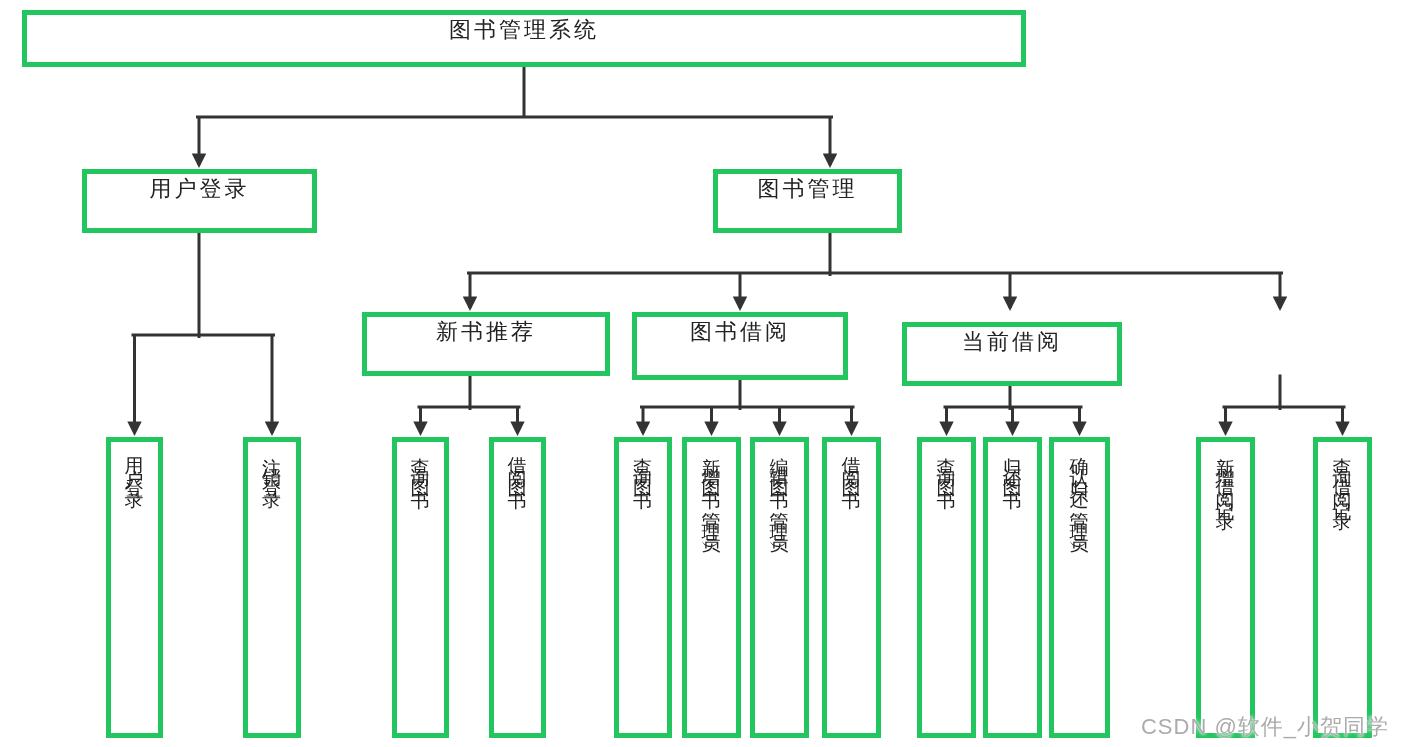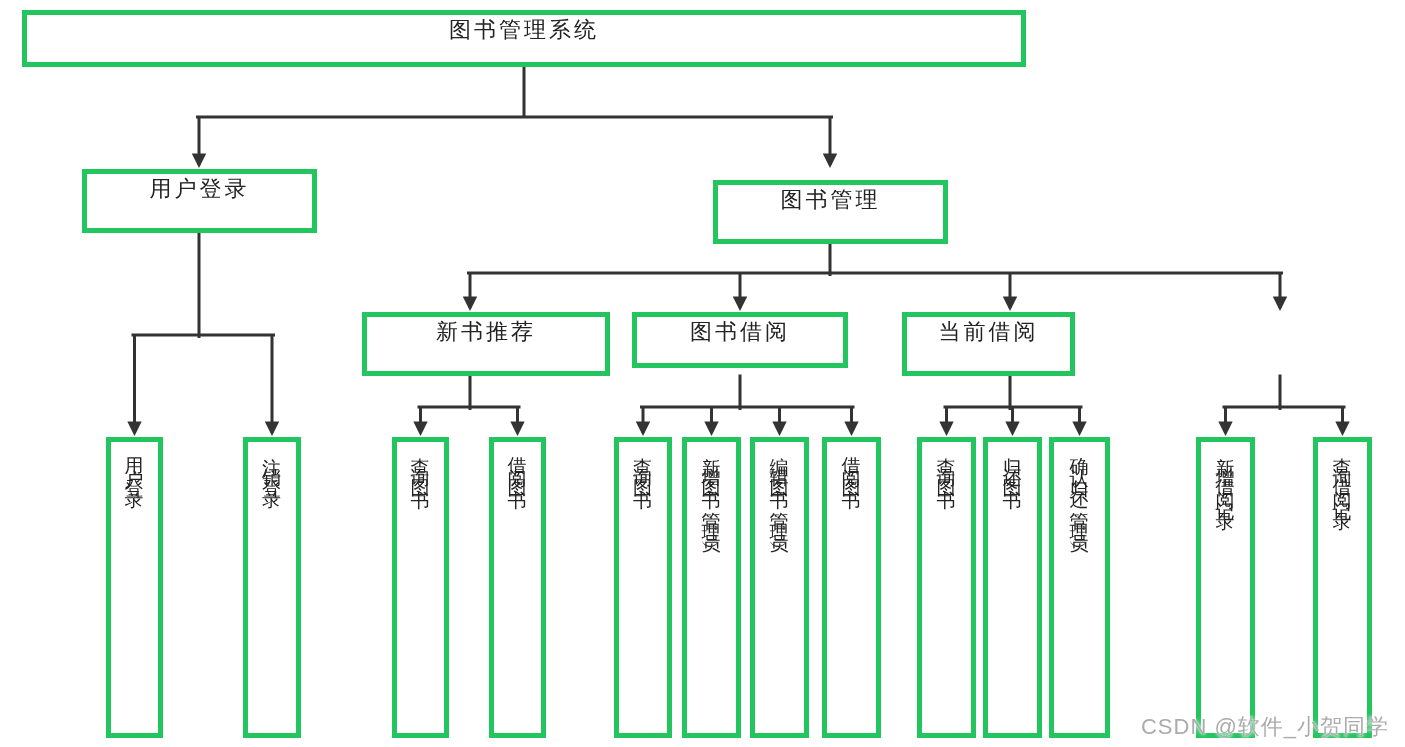--- a/index.html
+++ b/index.html
@@ -100,31 +100,31 @@
     </g>
   </svg>
 
   <div class="box" style="left:22px; top:10px; width:1004px; height:57px">
     <span class="h-label">图书管理系统</span>
   </div>
 
   <div class="box" style="left:82px; top:169px; width:235px; height:64px">
     <span class="h-label">用户登录</span>
   </div>
-  <div class="box" style="left:713px; top:180px; width:235px; height:64px">
+  <div class="box" style="left:713px; top:169px; width:189px; height:64px">
     <span class="h-label">图书管理</span>
   </div>
 
   <div class="box" style="left:362px; top:312px; width:248px; height:64px">
     <span class="h-label">新书推荐</span>
   </div>
-  <div class="box" style="left:632px; top:312px; width:216px; height:56px">
+  <div class="box" style="left:632px; top:312px; width:216px; height:68px">
     <span class="h-label">图书借阅</span>
   </div>
-  <div class="box" style="left:902px; top:312px; width:173px; height:64px">
+  <div class="box" style="left:902px; top:322px; width:220px; height:64px">
     <span class="h-label">当前借阅</span>
   </div>
 
   <div class="box" style="left:106px; top:437px; width:57px; height:301px">
     <span class="v-label">用户登录</span>
   </div>
   <div class="box" style="left:243px; top:437px; width:58px; height:301px">
     <span class="v-label">注销登录</span>
   </div>
 

